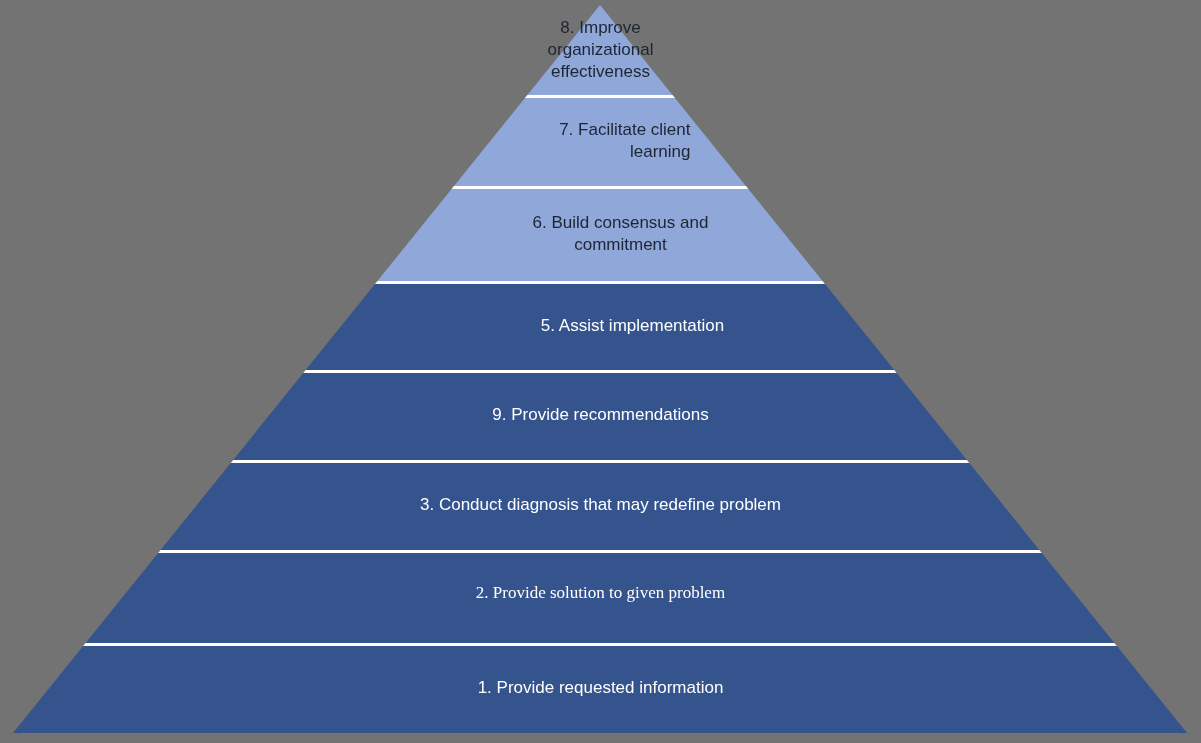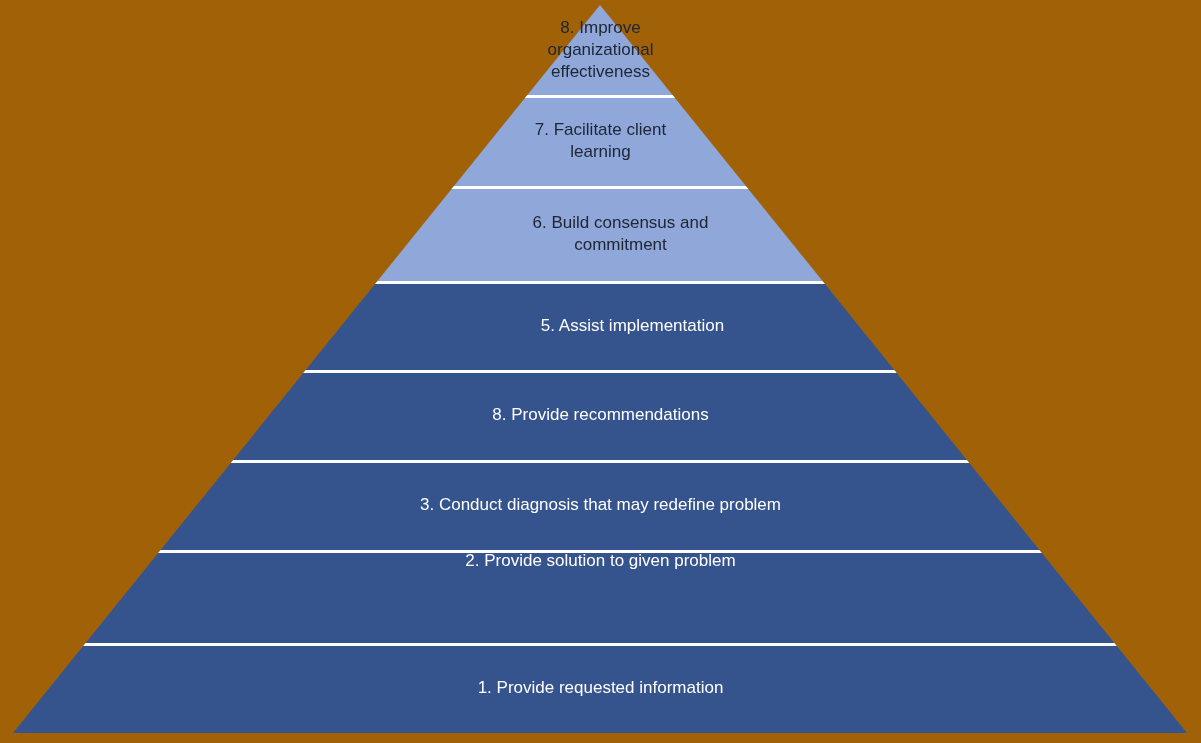--- a/index.html
+++ b/index.html
@@ -5,21 +5,21 @@
   html, body {
     margin: 0;
     padding: 0;
     background: #ffffff;
     font-family: "Liberation Sans", sans-serif;
   }
   .stage {
     position: relative;
     width: 1201px;
     height: 743px;
-    background: #a16207;
+    background: #737373;
     overflow: hidden;
   }
   
   .pyramid {
     position: absolute;
     left: 13px;
     top: 5px;
     width: 1174px;
     height: 728px;
     clip-path: polygon(50% 0, 100% 100%, 0 100%);
@@ -53,21 +53,21 @@
     font-size: 17px;
     line-height: 1.28;
     pointer-events: none;
   }
   .lbl.l8 { top: 5px;   height: 90px; }
   .lbl.l7 { top: 95px;  height: 91px; }
   .lbl.l6 { top: 186px; height: 95px; margin-left: 20px; }
   .lbl.l5 { top: 281px; height: 89px; padding-left: 32px; }
   .lbl.l4 { top: 370px; height: 90px; }
   .lbl.l3 { top: 460px; height: 90px; }
-  .lbl.l2 { top: 518px; height: 86px; }
+  .lbl.l2 { top: 550px; height: 86px; font-family: Liberation Serif, serif; }
   .lbl.l1 { top: 643px; height: 90px; }
   
   .lbl.l8 span { max-width: 160px; }
   .lbl.l7 span { max-width: 180px; }
   .lbl.l6 span { max-width: 210px; }
 </style>
 </head>
 <body>
 
 <div class="stage">
@@ -79,31 +79,31 @@
     <div class="band b5" style="background: rgb(53, 84, 141);"></div>
     <div class="band b4" style="background: rgb(53, 84, 141);"></div>
     <div class="band b3" style="background: rgb(53, 84, 141);"></div>
     <div class="band b2" style="background: rgb(53, 84, 141);"></div>
     <div class="band b1" style="background: rgb(53, 84, 141);"></div>
   </div>
 
   <div class="lbl l8" style="color: rgb(30, 37, 51);">
     <span>8. Improve organizational effectiveness</span>
   </div>
-  <div class="lbl l7" style="color: rgb(30, 37, 51);">
+  <div class="lbl l7" style="color: rgb(30, 37, 51); text-align: right;">
     <span>7. Facilitate client learning</span>
   </div>
   <div class="lbl l6" style="color: rgb(30, 37, 51);">
     <span>6. Build consensus and commitment</span>
   </div>
   <div class="lbl l5" style="color: rgb(255, 255, 255);">
     <span>5. Assist implementation</span>
   </div>
   <div class="lbl l4" style="color: rgb(255, 255, 255);">
-    <span>8. Provide recommendations</span>
+    <span>9. Provide recommendations</span>
   </div>
   <div class="lbl l3" style="color: rgb(255, 255, 255); align-items: center;">
     <span>3. Conduct diagnosis that may redefine problem</span>
   </div>
   <div class="lbl l2" style="color: rgb(255, 255, 255);">
     <span>2. Provide solution to given problem</span>
   </div>
   <div class="lbl l1" style="color: rgb(255, 255, 255); border-radius: 8px;">
     <span>1. Provide requested information</span>
   </div>

